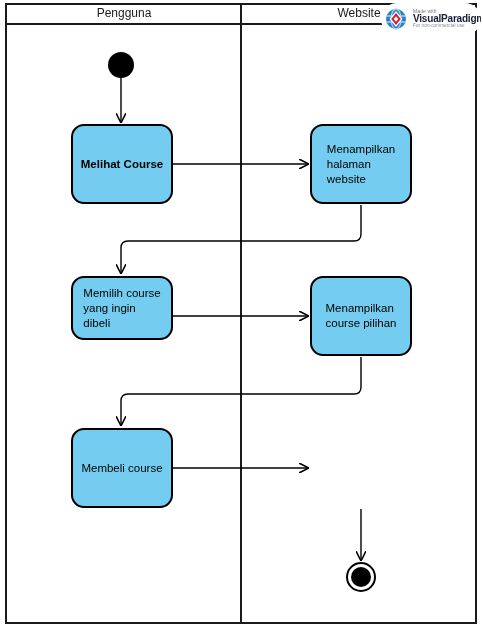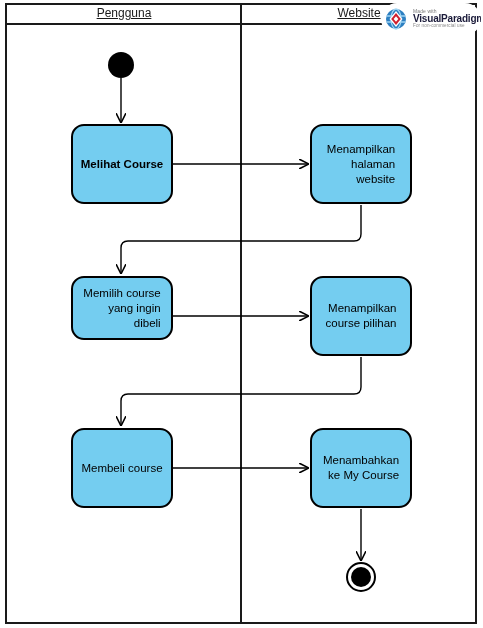--- a/index.html
+++ b/index.html
@@ -45,21 +45,20 @@
     position: absolute;
     top: 3px;
     height: 17px;
     line-height: 21px;
     text-align: center;
     font-size: 12px;
     color: #1a1a1a;
     font-family: "Liberation Sans", sans-serif;
     white-space: nowrap;
     overflow: hidden;
-    text-decoration: underline;
   }
   .lane-header-left { left: 7px; width: 234px; }
   .lane-header-right { left: 243px; width: 232px; }
 
   .lane-divider {
     position: absolute;
     left: 240px;
     top: 3px;
     width: 2px;
     height: 621px;
@@ -68,21 +67,21 @@
 
   .activity-node {
     position: absolute;
     background: #74cdf0;
     border: 2px solid #000000;
     border-radius: 13px;
     box-sizing: border-box;
     display: flex;
     align-items: center;
     justify-content: center;
-    text-align: right;
+    text-align: left;
     font-size: 11.5px;
     line-height: 15px;
     color: #000000;
     font-family: "Liberation Sans", sans-serif;
     padding: 2px 6px;
     white-space: pre-line;
   }
 
   .initial-node {
     position: absolute;
@@ -194,22 +193,20 @@
 
   <div class="activity-node" style="left:71px; top:276px; width:102px; height:64px;">Memilih course
 yang ingin
 dibeli</div>
 
   <div class="activity-node" style="left:310px; top:276px; width:102px; height:80px;">Menampilkan
 course pilihan</div>
 
   <div class="activity-node" style="left:71px; top:428px; width:102px; height:80px;">Membeli course</div>
 
-  <div class="activity-node" style="left:310px; top:428px; width:102px; height:80px;">Menambahkan
-ke My Course</div>
 
   <div class="final-node-outer" style="left:346px; top:562px;">
     <div class="final-node-inner" style="left:3px; top:3px;"></div>
   </div>
 
   <div class="watermark">
     <svg class="wm-globe" width="22" height="22" viewBox="0 0 22 22" xmlns="http://www.w3.org/2000/svg">
       <circle cx="11" cy="11" r="10" fill="#2d7fc1"></circle>
       <path d="M1.6 8 H20.4 M1.6 14 H20.4" stroke="#9fd4f2" stroke-width="1.3" fill="none"></path>
       <ellipse cx="11" cy="11" rx="5" ry="10" fill="none" stroke="#9fd4f2" stroke-width="1.3"></ellipse>

